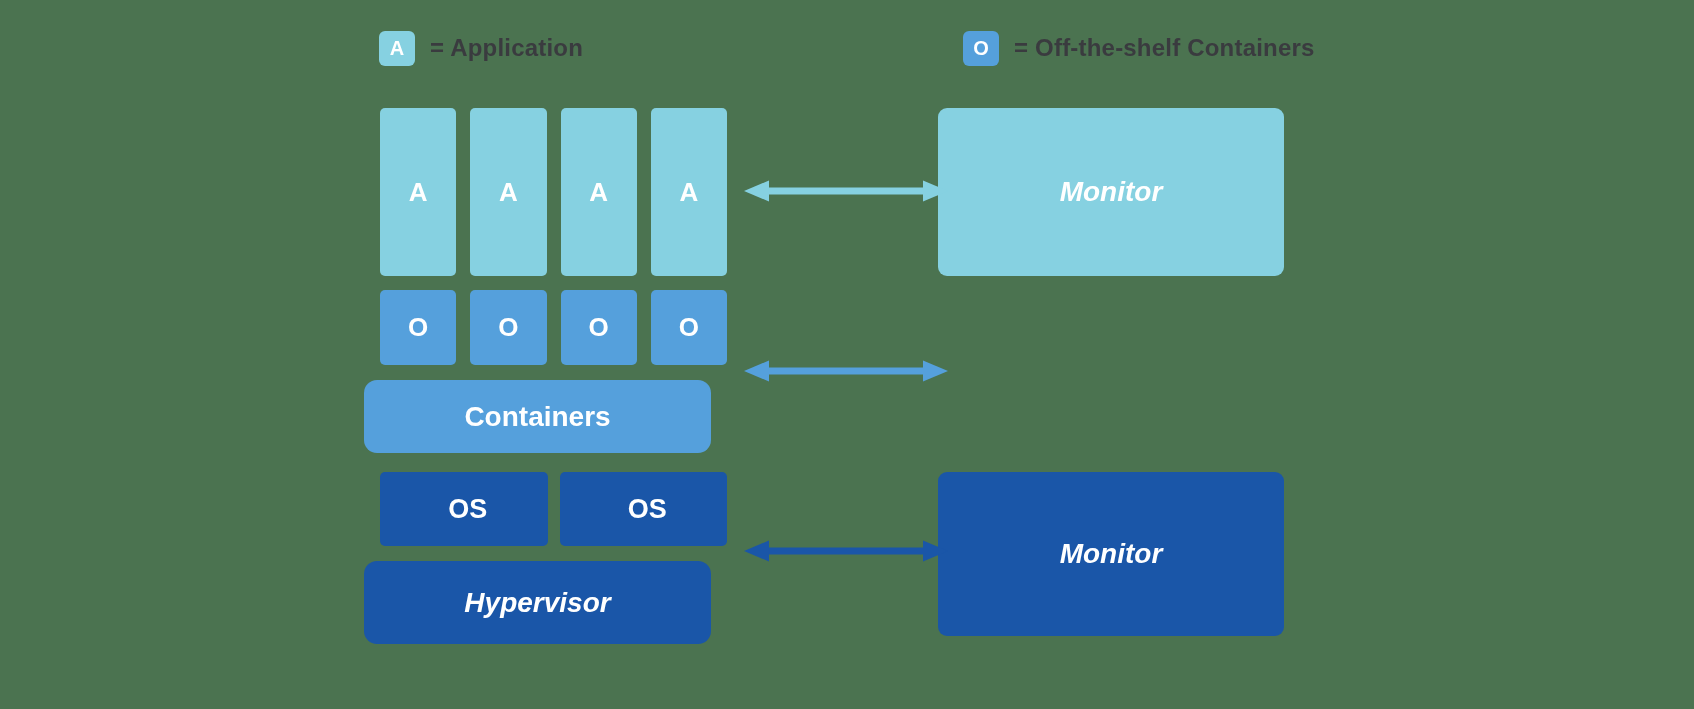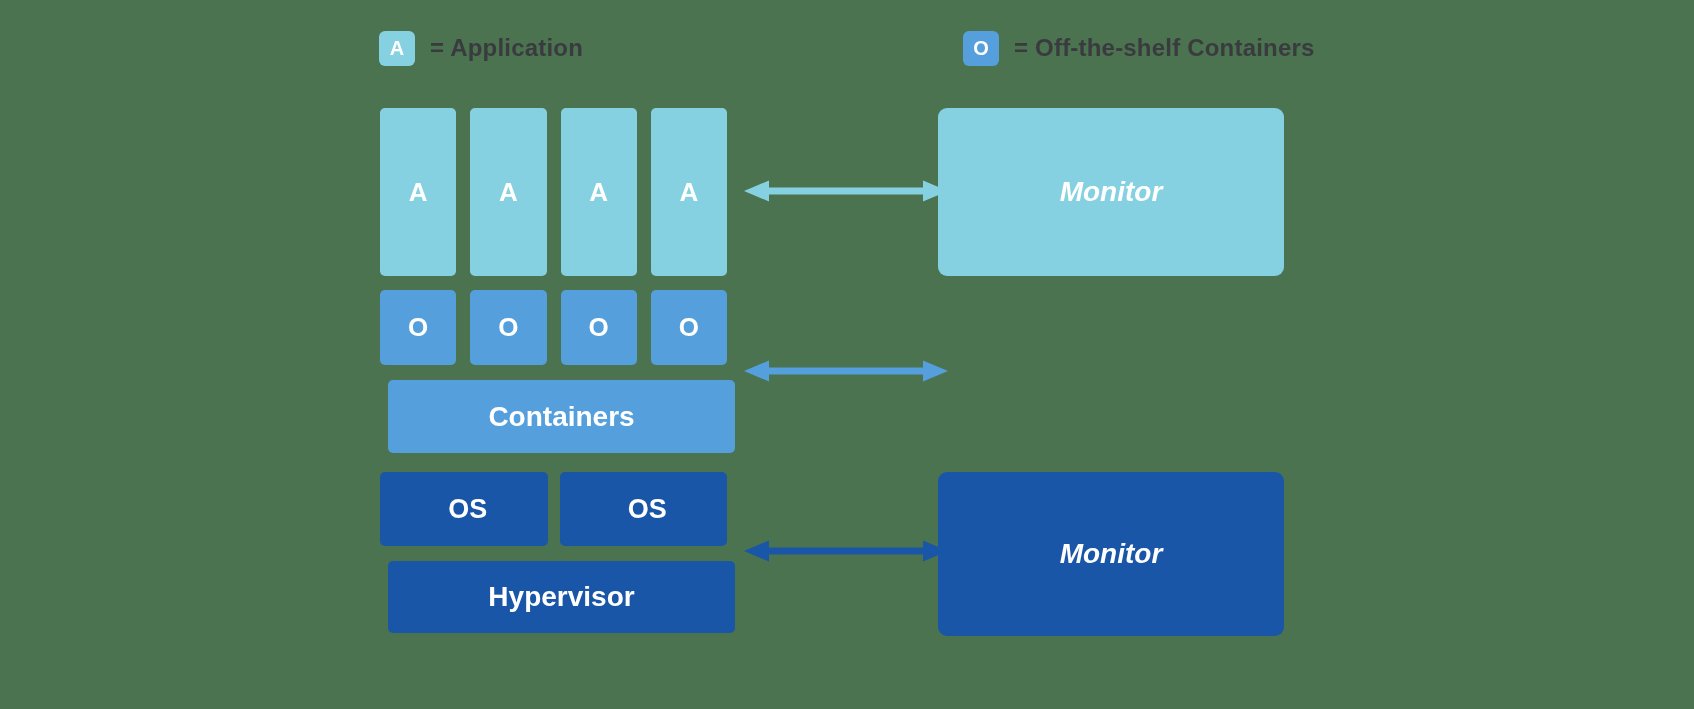--- a/index.html
+++ b/index.html
@@ -42,26 +42,26 @@
   .row-os{top:472px;height:74px;gap:12px;}
   .cell{
     flex:1;border-radius:5px;
     display:flex;align-items:center;justify-content:center;
     color:var(--c-box-text);font-weight:bold;font-size:26px;
   }
   .cell-light{background:var(--c-light-cyan);}
   .cell-blue{background:var(--c-medium-blue);}
   .cell-dark{background:var(--c-dark-blue);font-size:27px;padding-left:8px;}
   .bar{
-    position:absolute;left:388px;width:347px;border-radius:5px;
+    position:absolute;left:364px;width:347px;border-radius:13px;
     display:flex;align-items:center;justify-content:center;
     color:var(--c-box-text);font-weight:bold;font-size:28px;
   }
   .bar-containers{top:380px;height:73px;background:var(--c-medium-blue);}
-  .bar-hypervisor{top:561px;height:72px;background:var(--c-dark-blue);}
+  .bar-hypervisor{top:561px;height:83px;background:var(--c-dark-blue);font-style:italic;}
 
   
   .panel{
     position:absolute;left:938px;width:346px;border-radius:9px;
     display:flex;align-items:center;justify-content:center;
     color:var(--c-box-text);font-weight:bold;font-size:28px;font-style:italic;
   }
   .panel-monitor-top{top:108px;height:168px;background:var(--c-light-cyan);}
   .panel-gap{top:289px;height:166px;background:transparent;color:var(--c-medium-blue);}
   .panel-gap svg{position:absolute;inset:0;width:100%;height:100%;}

